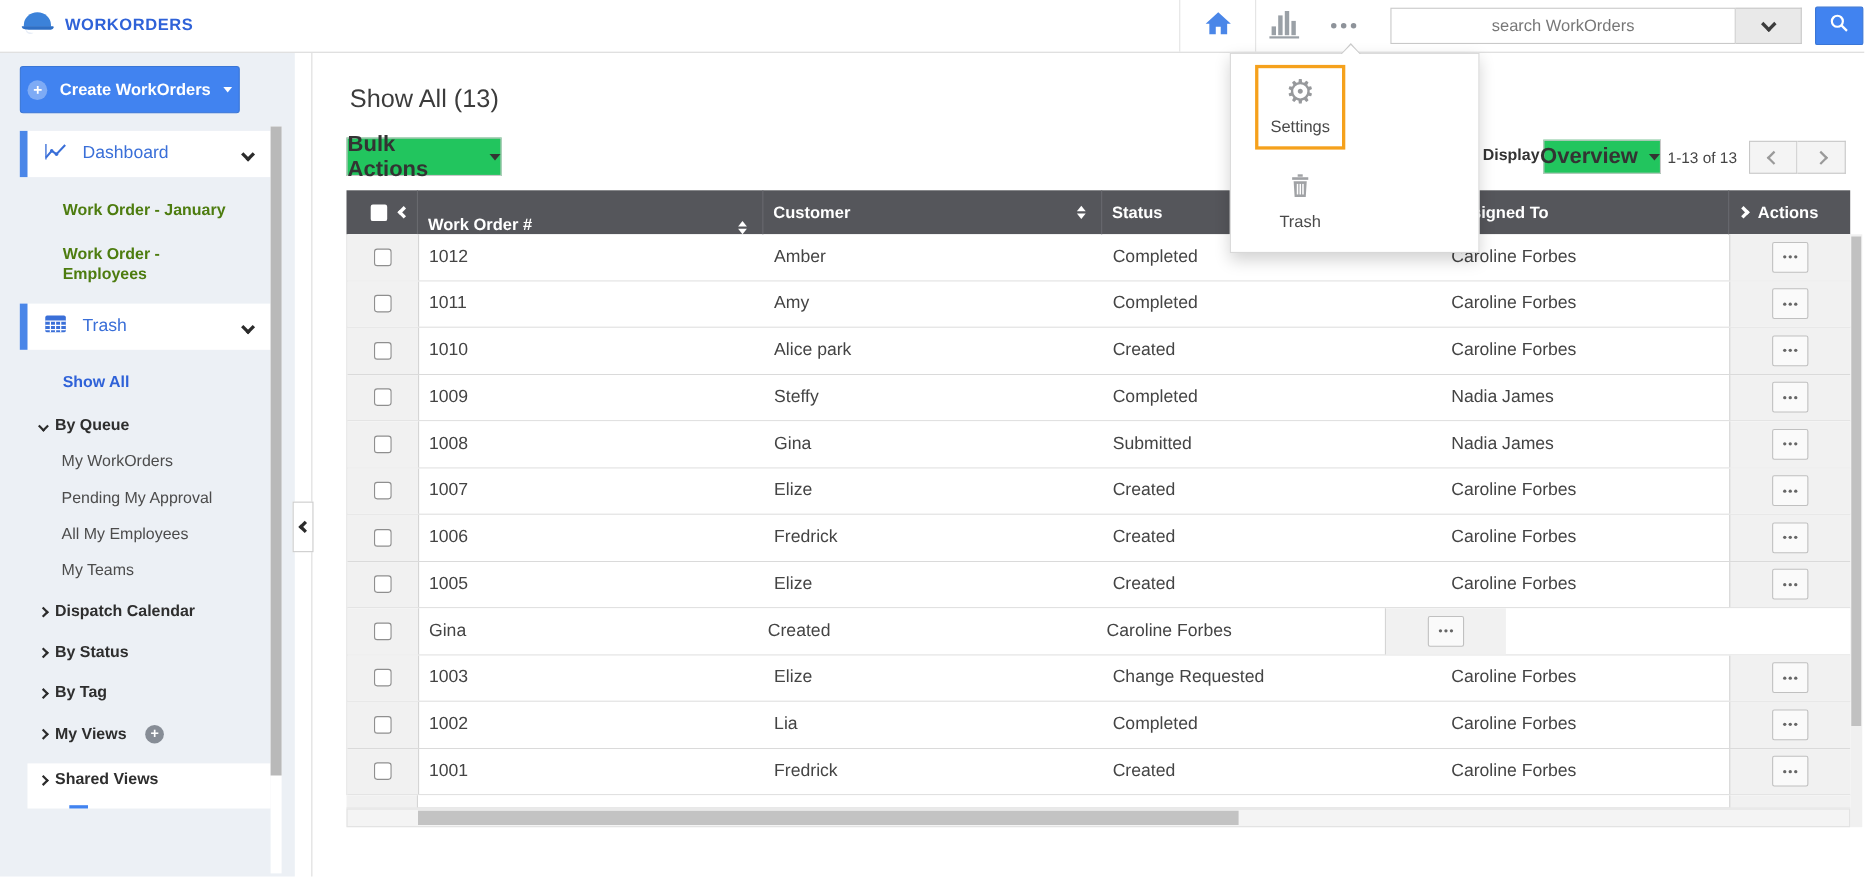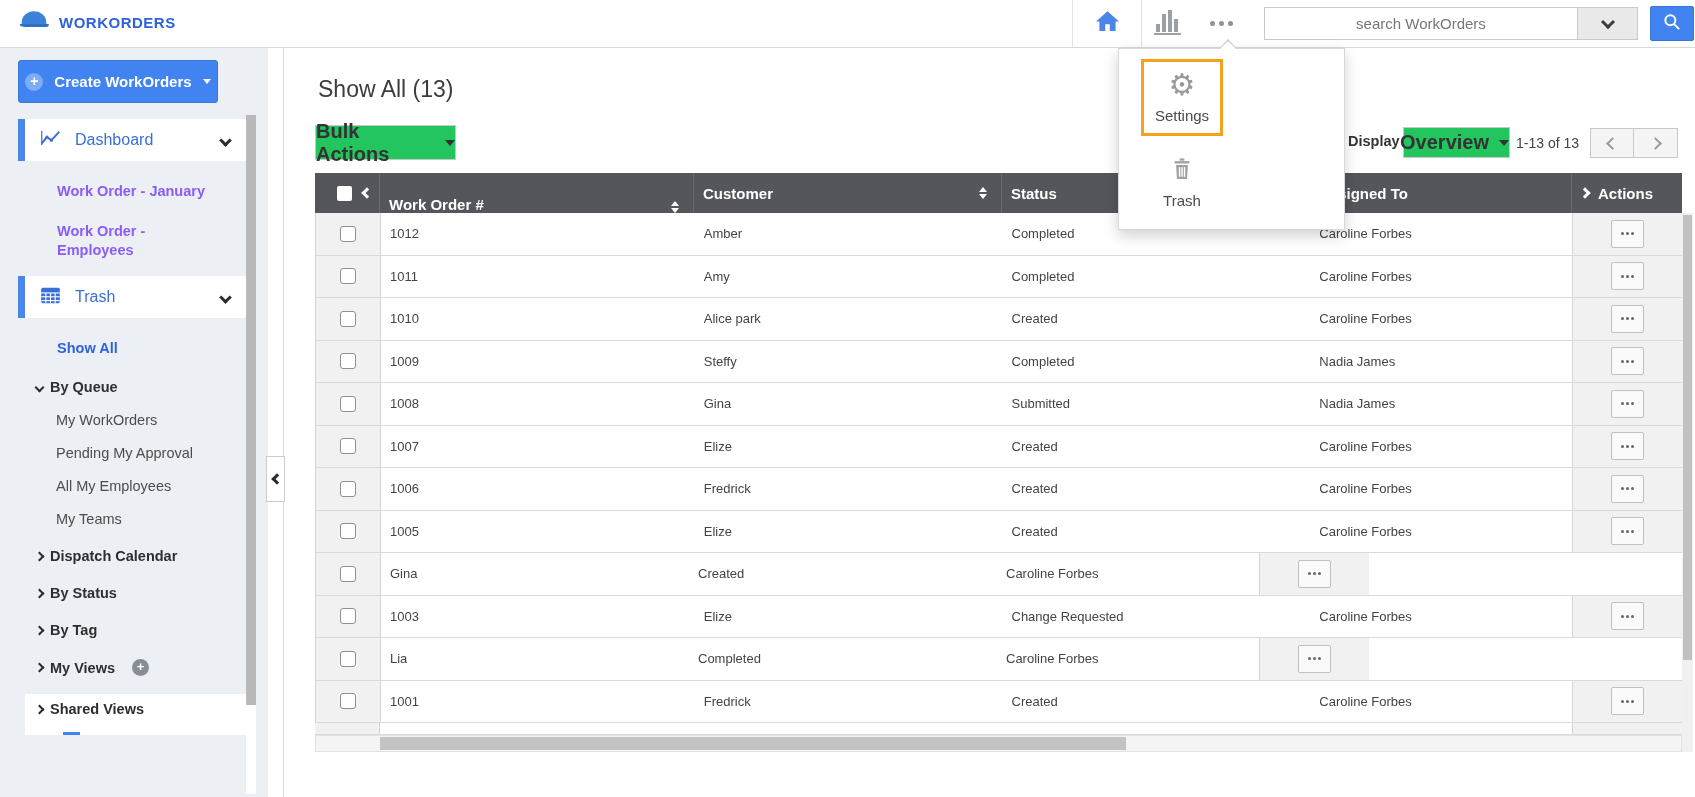--- a/index.html
+++ b/index.html
@@ -62,21 +62,21 @@
     font-weight:bold; font-size:15px; }
   .plus-circle { width:18px; height:18px; border-radius:50%; background:rgba(255,255,255,.32);
     color:#fff; font-size:14px; line-height:17px; text-align:center; font-weight:bold; }
   .create-btn .caret-down { border-top-width:5px; border-left-width:4px; border-right-width:4px; }
   .side-nav { position:relative; }
   .side-section { position:relative; height:42px; background:#fff; margin:16px 22px 0 18px;
     display:flex; align-items:center; padding-left:22px; gap:14px; }
   .side-section::before { content:''; position:absolute; left:0; top:0; bottom:0; width:7px; background:#4a86e8; }
   .side-section .s-label { font-size:16px; color:#3a6fd8; }
   .side-section .chev { margin-left:auto; margin-right:16px; color:#2b2b2b; width:9px; height:9px; border-width:3px; }
-  .side-link { margin:21px 0 0 57px; font-weight:bold; color:#8b5cf6; font-size:14.5px;
+  .side-link { margin:21px 0 0 57px; font-weight:bold; color:#4d7c0f; font-size:14.5px;
     width:168px; line-height:19px; }
   .side-link.active { color:#2f62d8; }
   .side-sub { margin:17px 0 0 56px; color:#4c4c4c; font-size:14.5px; }
   .side-group { margin:21px 0 0 36px; font-weight:bold; color:#2e2e2e; font-size:14.5px;
     display:flex; align-items:center; gap:7px; }
   .side-group .chev { width:7px; height:7px; border-width:2.5px; color:#2b2b2b; }
   .plus-badge { width:17px; height:17px; border-radius:50%; background:#878d96; color:#fff;
     font-size:13px; font-weight:bold; line-height:16px; text-align:center; margin-left:10px; }
   .side-footer { position:relative; background:#fff; margin:18px 0 0 25px; width:221px;
     height:41px; padding-top:7px; }
@@ -112,21 +112,21 @@
   .c3 { width:308px; } .c4 { width:262px; } .c5 { width:110px; border-right:none; }
   .th.c0 { justify-content:flex-start; gap:11px; padding-left:22px; }
   .th .hd-check { width:15px; height:15px; background:#fff; border-radius:2px; }
   .th .chev { color:#fff; width:8px; height:8px; border-width:3px; }
   .sort { display:flex; flex-direction:column; gap:2px; margin-left:auto; margin-right:14px; }
   .sort i { display:block; width:0; height:0; border-left:4px solid transparent; border-right:4px solid transparent; }
   .sort .up { border-bottom:5px solid #fff; }
   .sort .dn { border-top:5px solid #fff; }
   .tbody { border-left:1px solid #d5d5d5; }
   .tr { height:42.5px; display:flex; border-bottom:1px solid #dadada; background:#fff;
-    font-size:13px; color:#444; }
+    font-size:16px; color:#444; }
   .td { display:flex; align-items:center; padding-left:9px; }
   .td.c0 { background:#f1f1f1; border-right:1px solid #d5d5d5; justify-content:center; padding-left:0; }
   .td.c5 { background:#f1f1f1; border-left:1px solid #d5d5d5; justify-content:center; padding-left:0; }
   .action-btn { width:33px; height:28px; background:#fafafa; border:1px solid #c0c0c0;
     border-radius:2px; display:flex; align-items:center; justify-content:center; gap:2px; }
   .action-btn i { width:3px; height:3px; border-radius:50%; background:#666; display:block; }
   .sliver { height:12px; display:flex; border-bottom:1px solid #dadada; background:#fff; }
   .sliver .a { width:65px; background:#f1f1f1; border-right:1px solid #d5d5d5; }
   .sliver .b { flex:1; }
   .sliver .c { width:110px; background:#f1f1f1; border-left:1px solid #d5d5d5; }
@@ -475,20 +475,21 @@
             <i></i>
             <i></i>
             <i></i>
           </div>
         </div>
       </div>
       <div class="tr">
         <div class="td c0">
           <span class="checkbox"></span>
         </div>
+        <div class="td c1">1002</div>
         <div class="td c2">Lia</div>
         <div class="td c3">Completed</div>
         <div class="td c4">Caroline Forbes</div>
         <div class="td c5">
           <div class="action-btn">
             <i></i>
             <i></i>
             <i></i>
           </div>
         </div>

